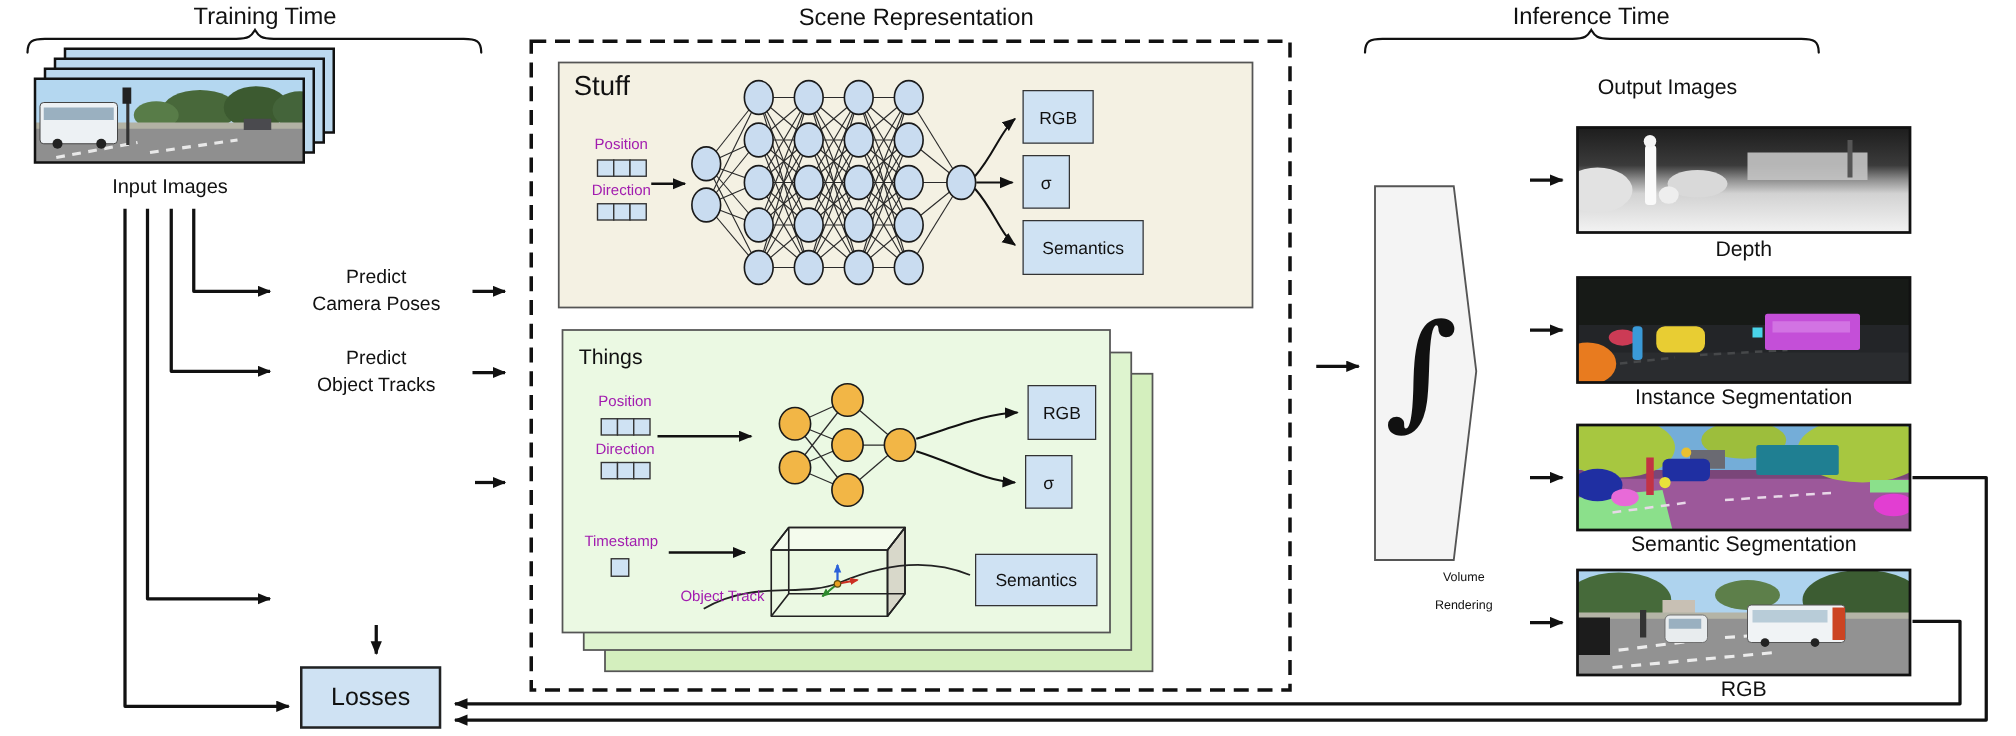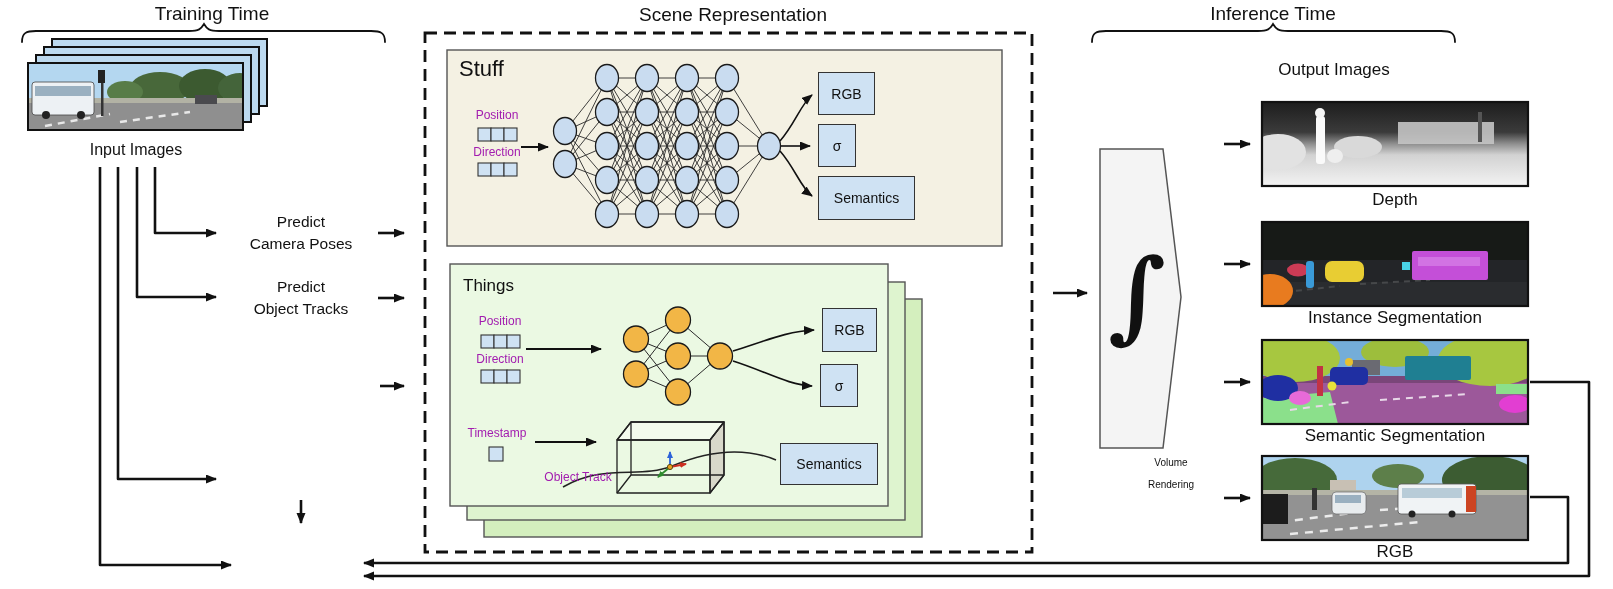--- a/index.html
+++ b/index.html
@@ -392,20 +392,23 @@
 
   <div class="lbl c two" style="left:301px;top:211px;font-size:15.5px;">
     <div>Predict</div>
     <div>Camera Poses</div>
   </div>
   <div class="lbl c two" style="left:301px;top:276px;font-size:15.5px;">
     <div>Predict</div>
     <div>Object Tracks</div>
   </div>
 
+  <div class="fbox" style="left:240px;top:533px;width:113px;height:50px;border-width:2px;border-color:#222;font-size:20px;">
+    <span>Losses</span>
+  </div>
 
   <div class="lbl" style="left:459px;top:55px;font-size:22px;">Stuff</div>
   <div class="lbl c small" style="left:497px;top:108px;">Position</div>
   <div class="lbl c small" style="left:497px;top:145px;">Direction</div>
   <div class="fbox" style="left:818px;top:72px;width:57px;height:43px;font-size:14px;">
     <span>RGB</span>
   </div>
   <div class="fbox" style="left:818px;top:124px;width:38px;height:43px;font-size:14px;">
     <span>σ</span>
   </div>

